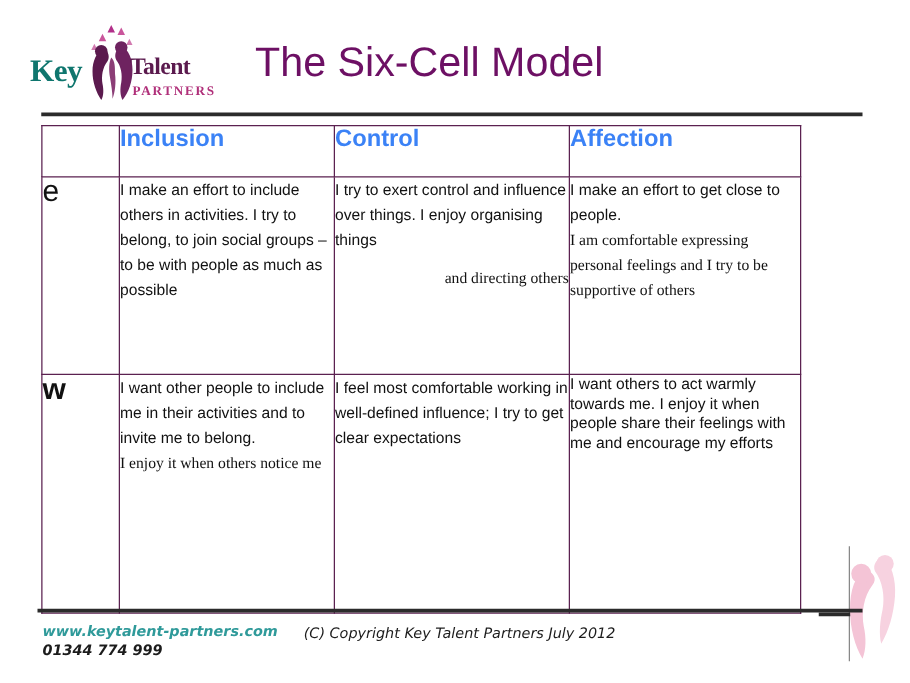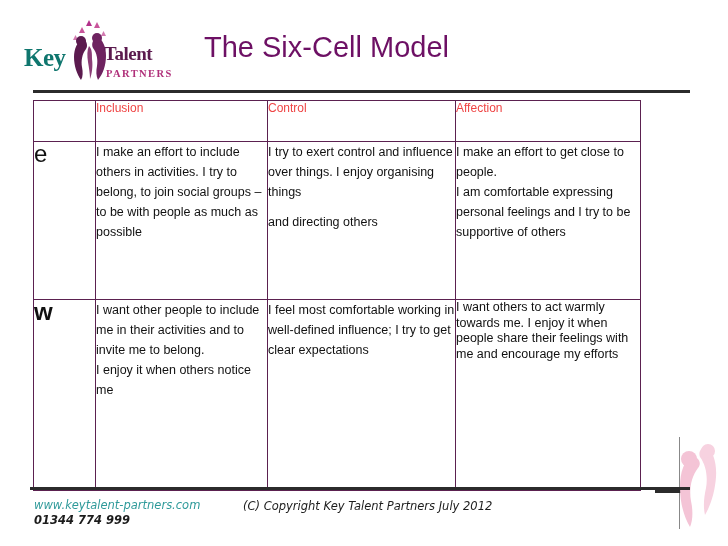--- a/index.html
+++ b/index.html
@@ -60,21 +60,21 @@
     top: 2px;
     width: 46px;
     height: 66px;
   }
 
   
   #title {
     position: absolute;
     left: 204px;
     top: 31px;
-    font-size: 29px;
+    font-size: 33px;
     color: #6d1064;
     letter-spacing: 0px;
     white-space: nowrap;
   }
 
   
   #top-rule {
     position: absolute;
     left: 33px;
     top: 90px;
@@ -98,23 +98,23 @@
     padding: 0;
     background: #ffffff;
   }
   #six-cell-table .col-label  { width: 62px; }
   #six-cell-table .col-inc    { width: 172px; }
   #six-cell-table .col-ctl    { width: 188px; }
   #six-cell-table .col-aff    { width: 185px; }
 
   .hdr-row td { height: 40px; }
   .hdr-text {
-    font-size: 12px;
-    font-weight: normal;
-    color: #ef4444;
+    font-size: 19px;
+    font-weight: bold;
+    color: #3b82f6;
     padding: 8px 0 0 8px;
   }
 
   .row-e td { height: 157px; }
   .row-w td { height: 190px; }
 
   .row-label {
     font-size: 24px;
     color: #111111;
     padding: 12px 0 0 8px;
@@ -122,23 +122,23 @@
   }
   .row-label.bold { font-weight: bold; }
 
   .cell-text {
     font-size: 12.5px;
     color: #111111;
     line-height: 20px;
     padding: 12px 6px 0 9px;
   }
   .cell-text p { margin: 0; }
-  .cell-text p + p { margin-top: 0px; }
-
-  .cell-text.gap p + p { margin-top: 10px; }
+  .cell-text p + p { margin-top: 0px; font-family: Liberation Serif, serif; }
+
+  .cell-text.gap p + p { margin-top: 10px; text-align: right; }
   .cell-text.tight {
     line-height: 15.5px;
     padding-top: 11px;
   }
   .cell-aff { padding-left: 14px; }
 
   
   #footer-rule {
     position: absolute;
     left: 30px;
@@ -153,21 +153,21 @@
     top: 498px;
     width: 660px;
     height: 40px;
   }
   #footer .site {
     position: absolute;
     left: 0;
     top: 0;
     font-size: 11.5px;
     font-style: italic;
-    font-weight: normal;
+    font-weight: bold;
     color: #2f9a9a;
     font-family: "DejaVu Sans", sans-serif;
   }
   #footer .phone {
     position: absolute;
     left: 0;
     top: 15px;
     font-size: 11.5px;
     font-style: italic;
     font-weight: bold;

